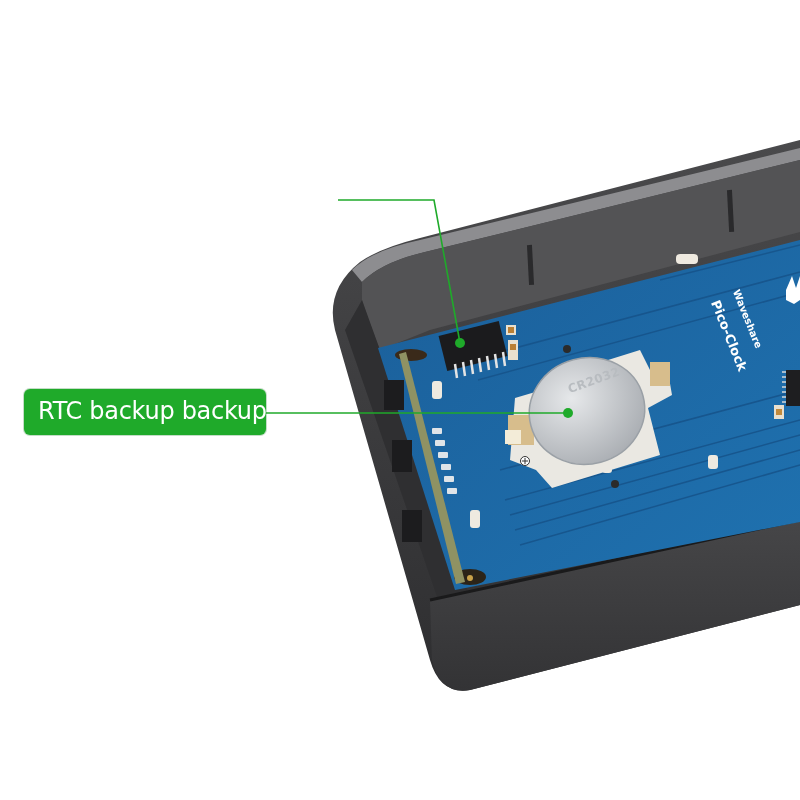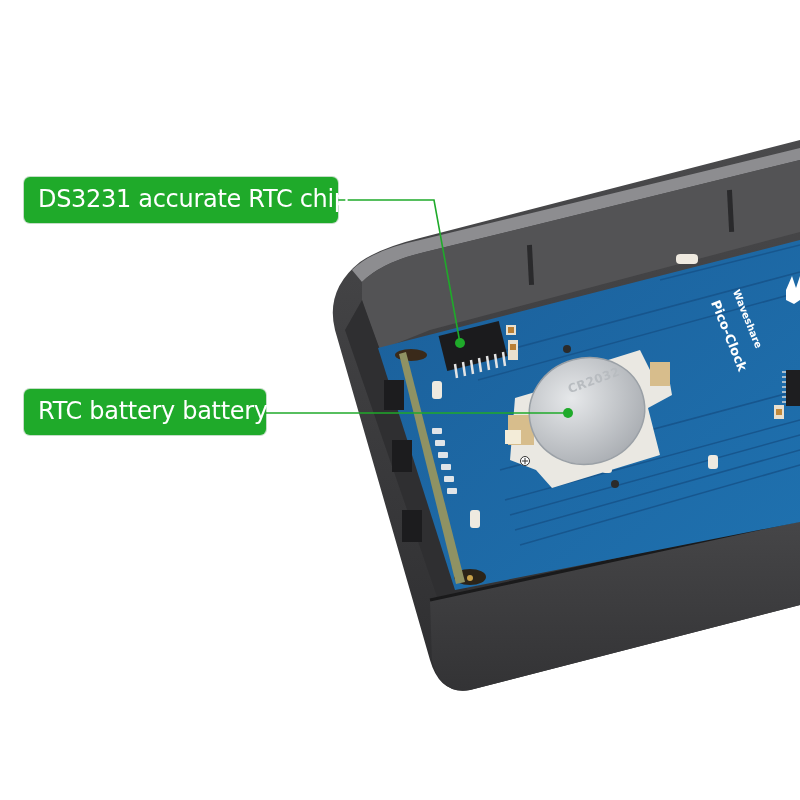--- a/index.html
+++ b/index.html
@@ -153,15 +153,14 @@
       <polyline points="266,413 568,413"></polyline>
     </g>
     <circle cx="460" cy="343" r="5" fill="#1faa2a"></circle>
     <circle cx="568" cy="413" r="5" fill="#1faa2a"></circle>
   </svg>
 
   <div class="board-text" id="brand-text">Waveshare</div>
   <div class="board-text" id="model-text">Pico-Clock</div>
   <div class="board-text" id="battery-text">CR2032</div>
 
-  <div class="callout" id="callout-chip">DS3231 accurate RTC chip</div>
-  <div class="callout" id="callout-battery">RTC battery battery</div>
+  <div class="callout" id="callout-battery">RTC backup backup</div>
 </div>
 
 </body></html>

